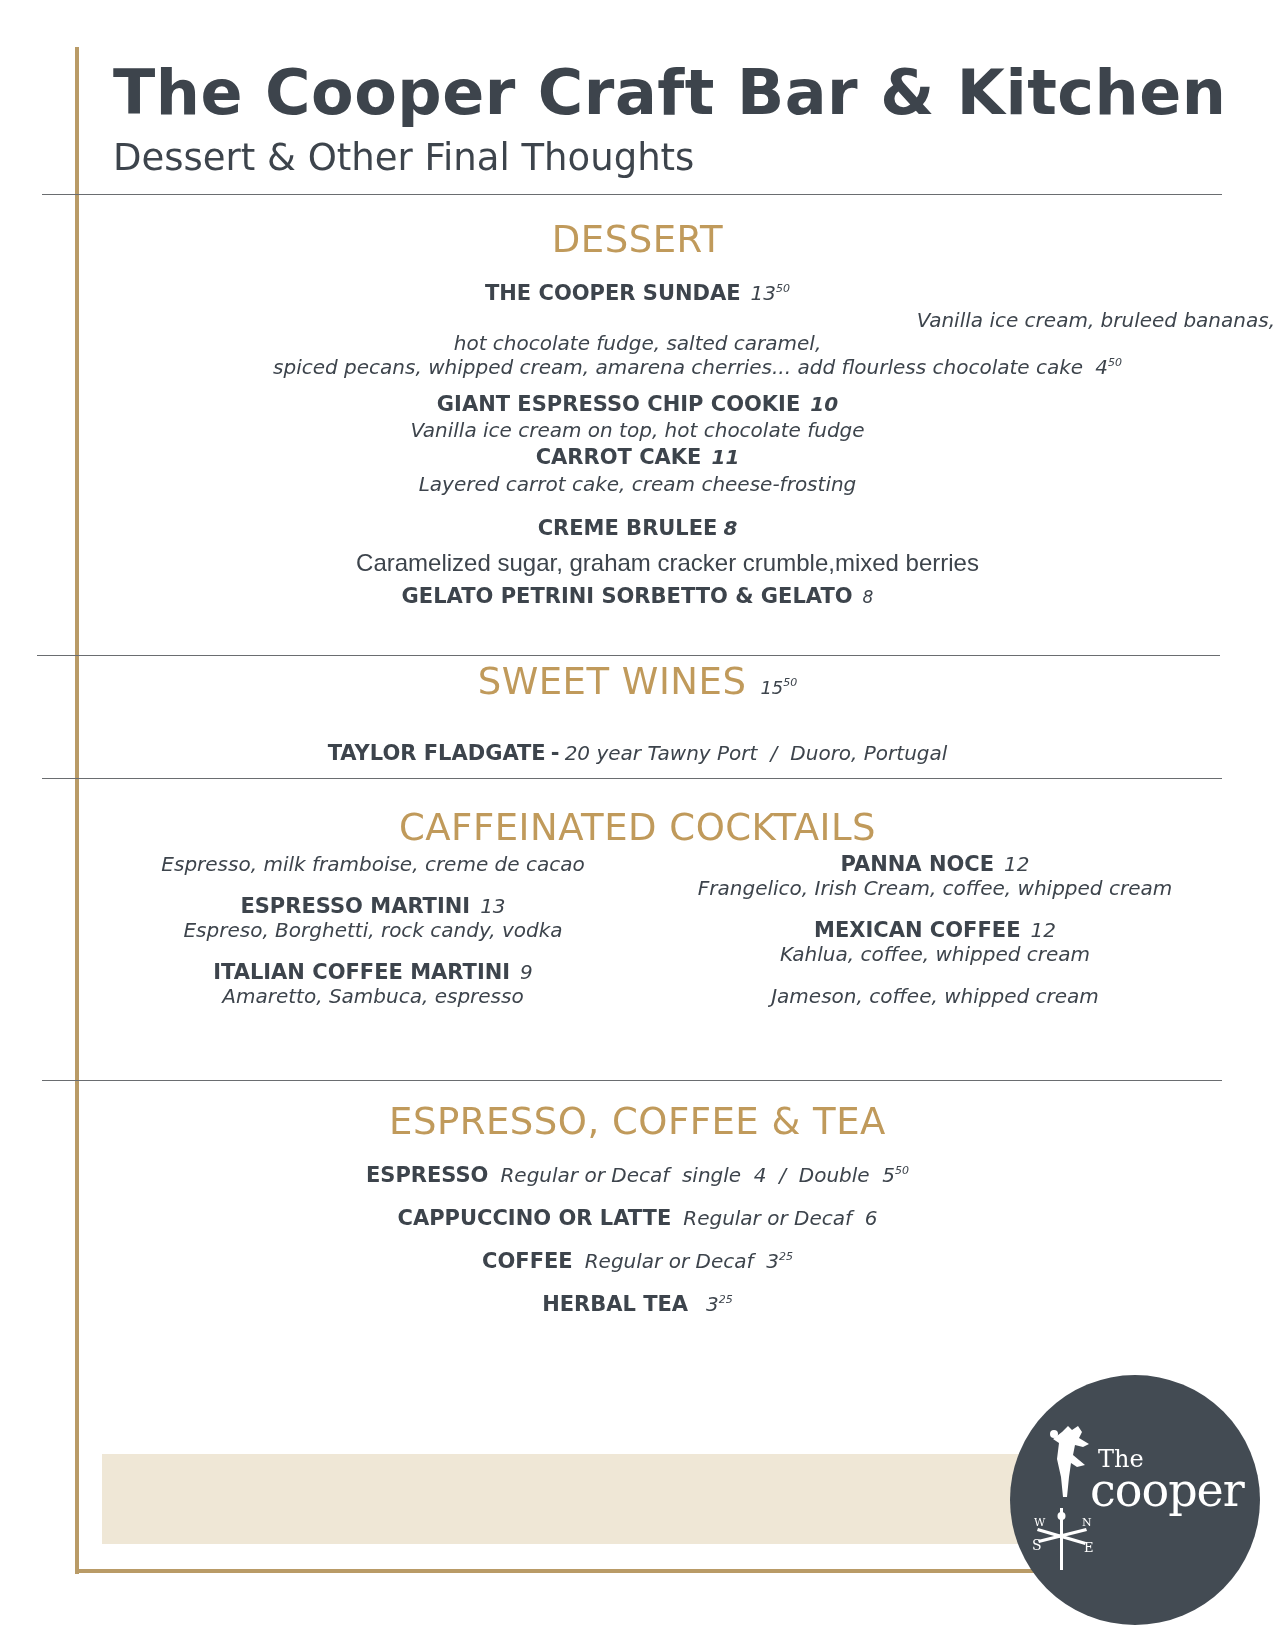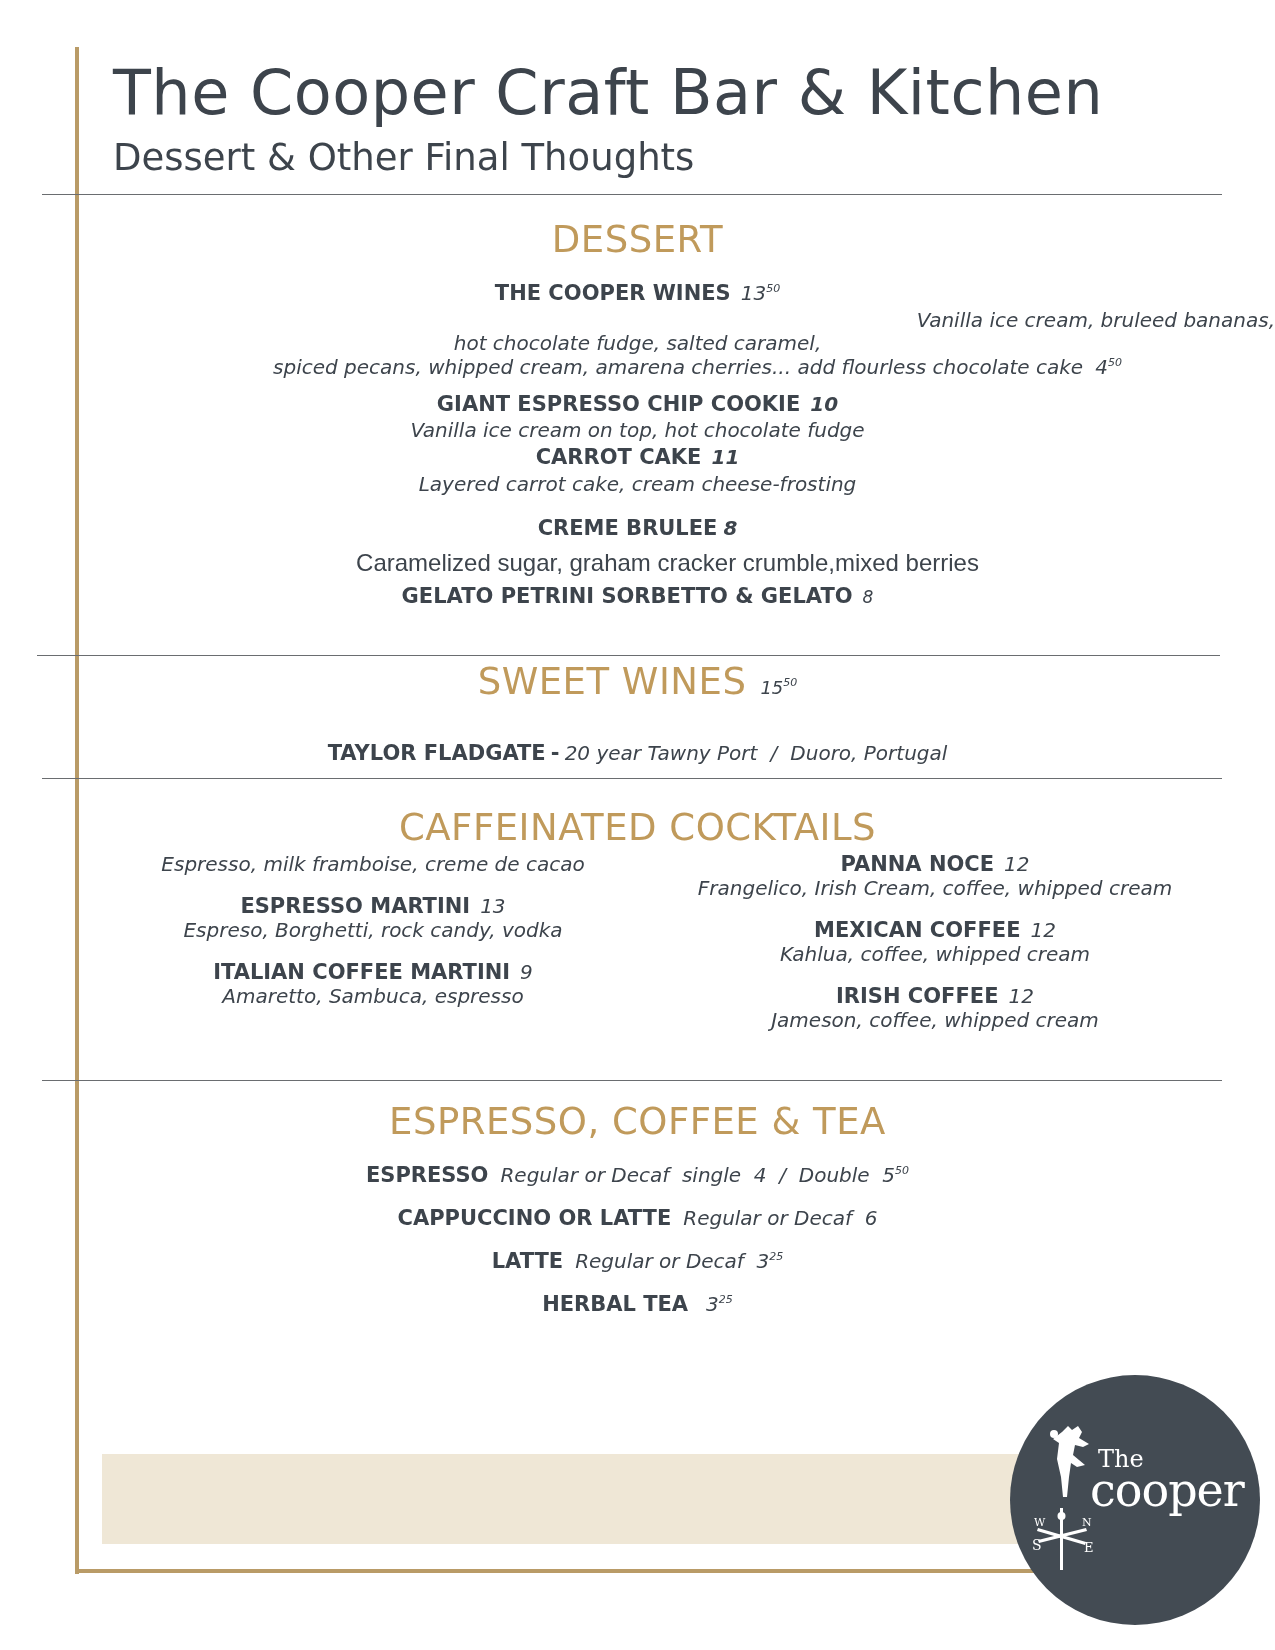--- a/index.html
+++ b/index.html
@@ -2,21 +2,21 @@
 <html><head>
 <meta charset="utf-8">
 <style>
   html, body { margin:0; padding:0; background:#ffffff; }
   body { width:1275px; height:1650px; position:relative; overflow:hidden;
          font-family:"DejaVu Sans", sans-serif; color:#3d444c; }
   .abs { position:absolute; }
   .gold-v { left:75px; top:47px; width:4px; height:1527px; background:#b99b67; }
   .gold-h { left:75px; top:1569px; width:970px; height:4px; background:#b99b67; }
   .rule { height:1px; background:#6a6d70; }
-  .title { left:113px; top:56px; font-size:62px; font-weight:normal; letter-spacing:0.5px; color:#3d444c; white-space:nowrap; }
+  .title { left:113px; top:56px; font-size:62px; font-weight:bold; letter-spacing:0.5px; color:#3d444c; white-space:nowrap; }
   .subtitle { left:113px; top:136px; font-size:37px; color:#3d444c; white-space:nowrap; }
   .center { left:0; width:1275px; text-align:center; white-space:nowrap; }
   .sec-head { font-size:37px; color:#c09a5b; letter-spacing:0.5px; }
   .item-name { font-family:"DejaVu Sans", sans-serif; font-weight:bold; font-size:21px; color:#3d444c; }
   .price { font-style:italic; font-size:20px; font-weight:normal; margin-left:10px; }
   .price-b { font-style:italic; font-size:20px; font-weight:bold; margin-left:10px; }
   sup { font-size:11px; vertical-align:8px; font-style:italic; }
   .desc { font-style:italic; font-size:20px; color:#3d444c; }
   .desc-plain { font-family:"Liberation Sans", sans-serif; font-size:24px; color:#3d444c; }
   .col { width:520px; text-align:center; white-space:nowrap; }
@@ -32,21 +32,21 @@
 <div class="abs gold-v"></div>
 <div class="abs gold-h"></div>
 
 <div class="abs title">The Cooper Craft Bar &amp; Kitchen</div>
 <div class="abs subtitle">Dessert &amp; Other Final Thoughts</div>
 <div class="abs rule" style="left:42px; top:194px; width:1180px;"></div>
 
 <div class="abs center sec-head" style="top:218px;">DESSERT</div>
 
 <div class="abs center" style="top:281px;">
-  <span class="item-name">THE COOPER WINES</span><span class="price"><span>13</span><sup>50</sup></span>
+  <span class="item-name">THE COOPER SUNDAE</span><span class="price"><span>13</span><sup>50</sup></span>
 </div>
 <div class="abs center desc" style="top:308px;text-align:right;">Vanilla ice cream, bruleed bananas,</div>
 <div class="abs center desc" style="top:331px;">hot chocolate fudge, salted caramel,</div>
 <div class="abs center desc" style="top:355px; left:60px;">
   <span>spiced pecans, whipped cream, amarena cherries... add flourless chocolate cake</span><span style="margin-left:12px;"><span>4</span><sup>50</sup></span>
 </div>
 
 <div class="abs center" style="top:392px;">
   <span class="item-name">GIANT ESPRESSO CHIP COOKIE</span><span class="price-b">10</span>
 </div>
@@ -93,36 +93,35 @@
   <div class="desc">Amaretto, Sambuca, espresso</div>
 </div>
 
 <div class="abs col" style="left:675px; top:852px;">
   <div><span class="item-name">PANNA NOCE</span><span class="price">12</span></div>
   <div class="desc">Frangelico, Irish Cream, coffee, whipped cream</div>
   <div style="height:18px;"></div>
   <div><span class="item-name">MEXICAN COFFEE</span><span class="price">12</span></div>
   <div class="desc">Kahlua, coffee, whipped cream</div>
   <div style="height:18px;"></div>
-  <div><span class="item-name">IRISH COFFEE</span><span class="price">12</span></div>
   <div class="desc">Jameson, coffee, whipped cream</div>
 </div>
 
 <div class="abs rule" style="left:42px; top:1080px; width:1180px;"></div>
 
 <div class="abs center sec-head" style="top:1100px;">ESPRESSO, COFFEE &amp; TEA</div>
 
 <div class="abs center" style="top:1163px;">
   <span class="item-name">ESPRESSO</span><span class="desc" style="margin-left:12px; white-space:pre;">Regular or Decaf  single  4  /  Double  5</span><sup>50</sup>
 </div>
 <div class="abs center" style="top:1206px;">
   <span class="item-name">CAPPUCCINO OR LATTE</span><span class="desc" style="margin-left:12px; white-space:pre;">Regular or Decaf  6</span>
 </div>
 <div class="abs center" style="top:1249px;">
-  <span class="item-name">LATTE</span><span class="desc" style="margin-left:12px; white-space:pre;">Regular or Decaf  3</span><sup>25</sup>
+  <span class="item-name">COFFEE</span><span class="desc" style="margin-left:12px; white-space:pre;">Regular or Decaf  3</span><sup>25</sup>
 </div>
 <div class="abs center" style="top:1292px;">
   <span class="item-name">HERBAL TEA</span><span class="desc" style="margin-left:18px;">3</span><sup>25</sup>
 </div>
 
 <div class="abs beige"></div>
 
 <div class="abs logo">
   <svg class="vane" width="80" height="160" viewBox="0 0 80 160">
     <g fill="#ffffff">

